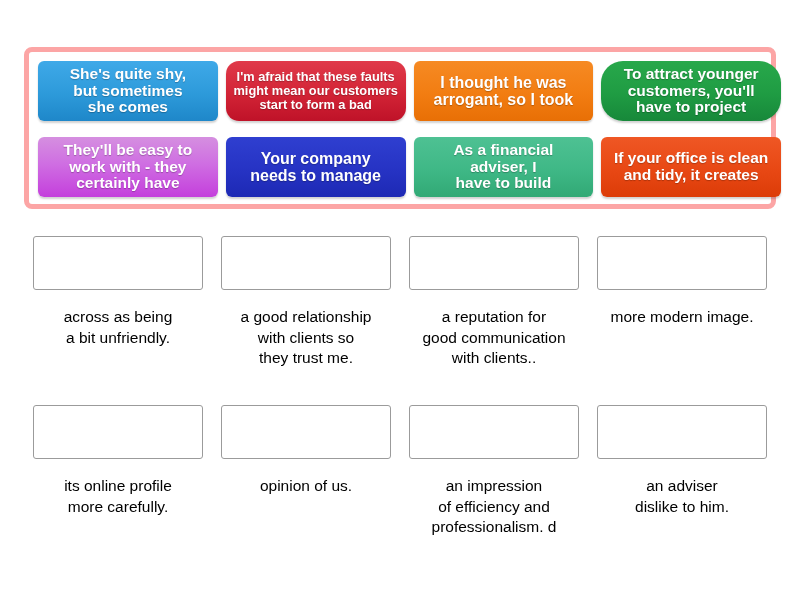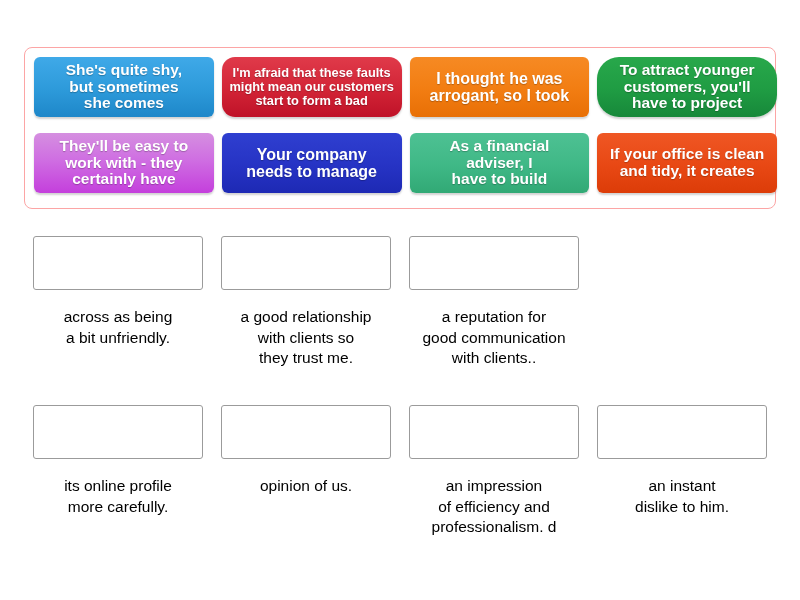--- a/index.html
+++ b/index.html
@@ -21,21 +21,21 @@
 
   
   #tile-bank {
     position: absolute;
     left: 24px;
     top: 47px;
     width: 752px;
     height: 162px;
     box-sizing: border-box;
     background: #ffffff;
-    border: 1px solid #fca5a5;
+    border: 5px solid #fca5a5;
     border-radius: 8px;
   }
 
   .tile-row {
     position: absolute;
     left: 0;
     width: 752px;
     height: 68px;
     display: flex;
   }
@@ -189,38 +189,42 @@
       <div class="slot-label">a good relationship
 with clients so
 they trust me.</div>
     </div>
     <div class="slot-cell">
       <div class="drop-box"></div>
       <div class="slot-label">a reputation for
 good communication
 with clients..</div>
     </div>
+    <div class="slot-cell">
+      <div class="drop-box"></div>
+      <div class="slot-label">more modern image.</div>
+    </div>
   </div>
 
   <div class="slot-row srow-1">
     <div class="slot-cell">
       <div class="drop-box"></div>
       <div class="slot-label">its online profile
 more carefully.</div>
     </div>
     <div class="slot-cell">
       <div class="drop-box"></div>
       <div class="slot-label">opinion of us.</div>
     </div>
     <div class="slot-cell">
       <div class="drop-box"></div>
       <div class="slot-label">an impression
 of efficiency and
 professionalism. d</div>
     </div>
     <div class="slot-cell">
       <div class="drop-box"></div>
-      <div class="slot-label">an instant
+      <div class="slot-label">an adviser
 dislike to him.</div>
     </div>
   </div>
 
 </div>
 
 </body></html>

